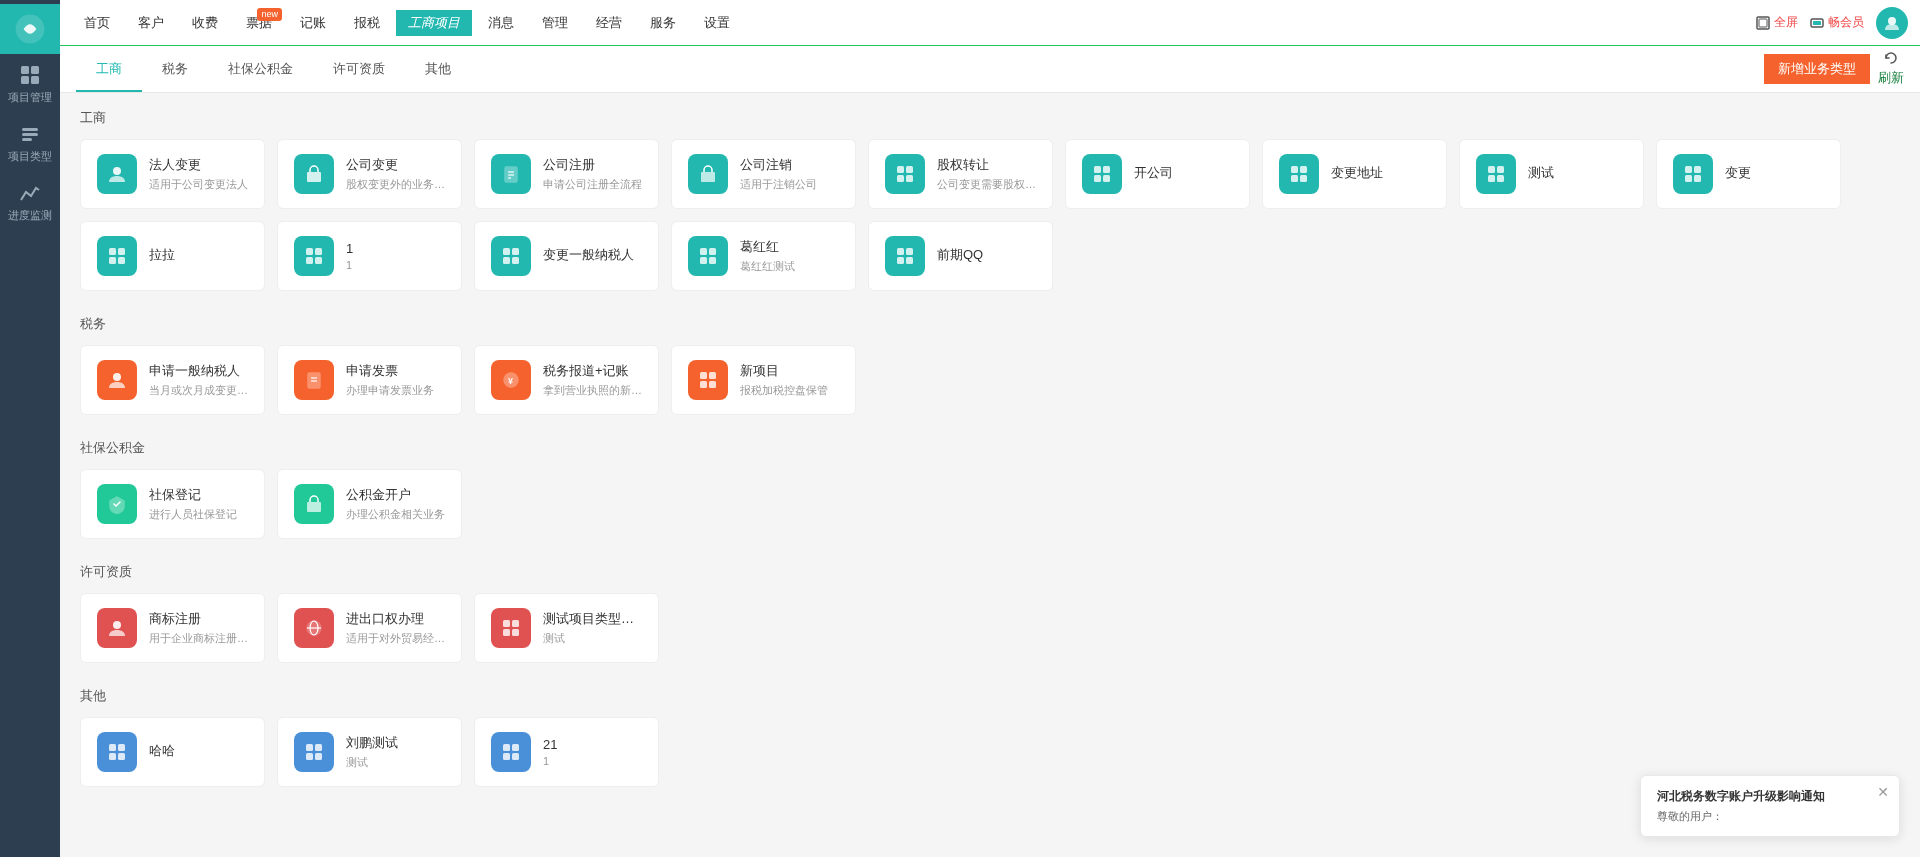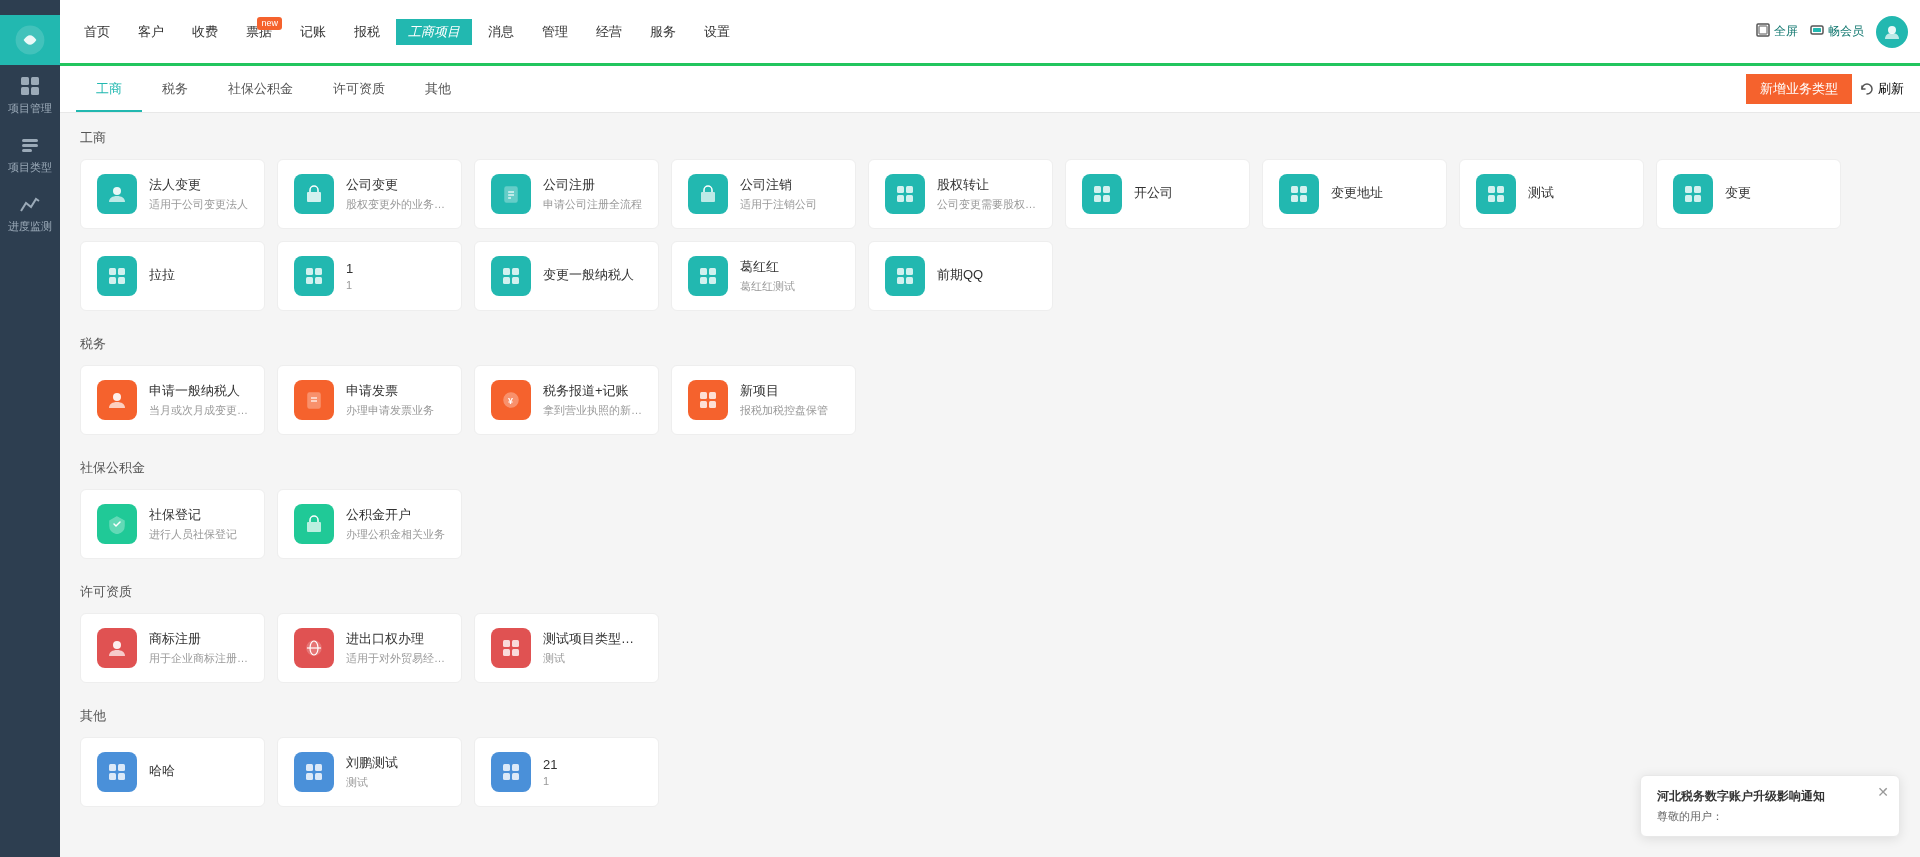--- a/index.html
+++ b/index.html
@@ -6,21 +6,21 @@
     body { font-family: "Microsoft YaHei", "PingFang SC", sans-serif; font-size: 13px; background: #f5f5f5; display: flex; }
 
     
     .sidebar {
       width: 60px;
       background: #2d3e50;
       min-height: 100vh;
       display: flex;
       flex-direction: column;
       align-items: center;
-      padding-top: 15px;
+      padding-top: 4px;
       flex-shrink: 0;
     }
     .sidebar-logo {
       width: 60px;
       height: 50px;
       display: flex;
       align-items: center;
       justify-content: center;
       background: #22b8b0;
     }
@@ -42,25 +42,25 @@
     .main-container {
       flex: 1;
       display: flex;
       flex-direction: column;
       overflow: hidden;
     }
 
     
     .topnav {
       background: #fff;
-      height: 66px;
+      height: 46px;
       display: flex;
       align-items: center;
       padding: 3px 12px;
-      border-bottom: 3px solid #22c55e;
+      border-bottom: 1px solid #22c55e;
       gap: 4px;
       flex-shrink: 0;
     }
     .nav-item {
       padding: 4px 12px;
       font-size: 13px;
       color: #333;
       cursor: pointer;
       border-radius: 4px;
       white-space: nowrap;
@@ -84,23 +84,24 @@
       line-height: 1.3;
     }
     .topnav-right {
       margin-left: auto;
       display: flex;
       align-items: center;
       gap: 12px;
     }
     .topnav-right-item {
       font-size: 12px;
-      color: #0f766e;
+      color: #ef4444;
       cursor: pointer;
       display: flex;
+      align-items: center;
       gap: 4px;
     }
     .avatar {
       width: 32px;
       height: 32px;
       border-radius: 50%;
       background: #22b8b0;
       display: flex;
       align-items: center;
       justify-content: center;
@@ -148,26 +149,27 @@
       color: #fff;
       border: none;
       padding: 6px 14px;
       border-radius: 0;
       font-size: 13px;
       cursor: pointer;
     }
     .btn-refresh {
       background: none;
       border: none;
-      color: #000000;
+      color: #15803d;
       font-size: 13px;
       cursor: pointer;
       display: flex;
       align-items: center;
       gap: 4px;
+      flex-direction: column;
     }
 
     
     .page-content {
       padding: 16px 20px;
     }
 
     
     .section-title {
       font-size: 13px;

